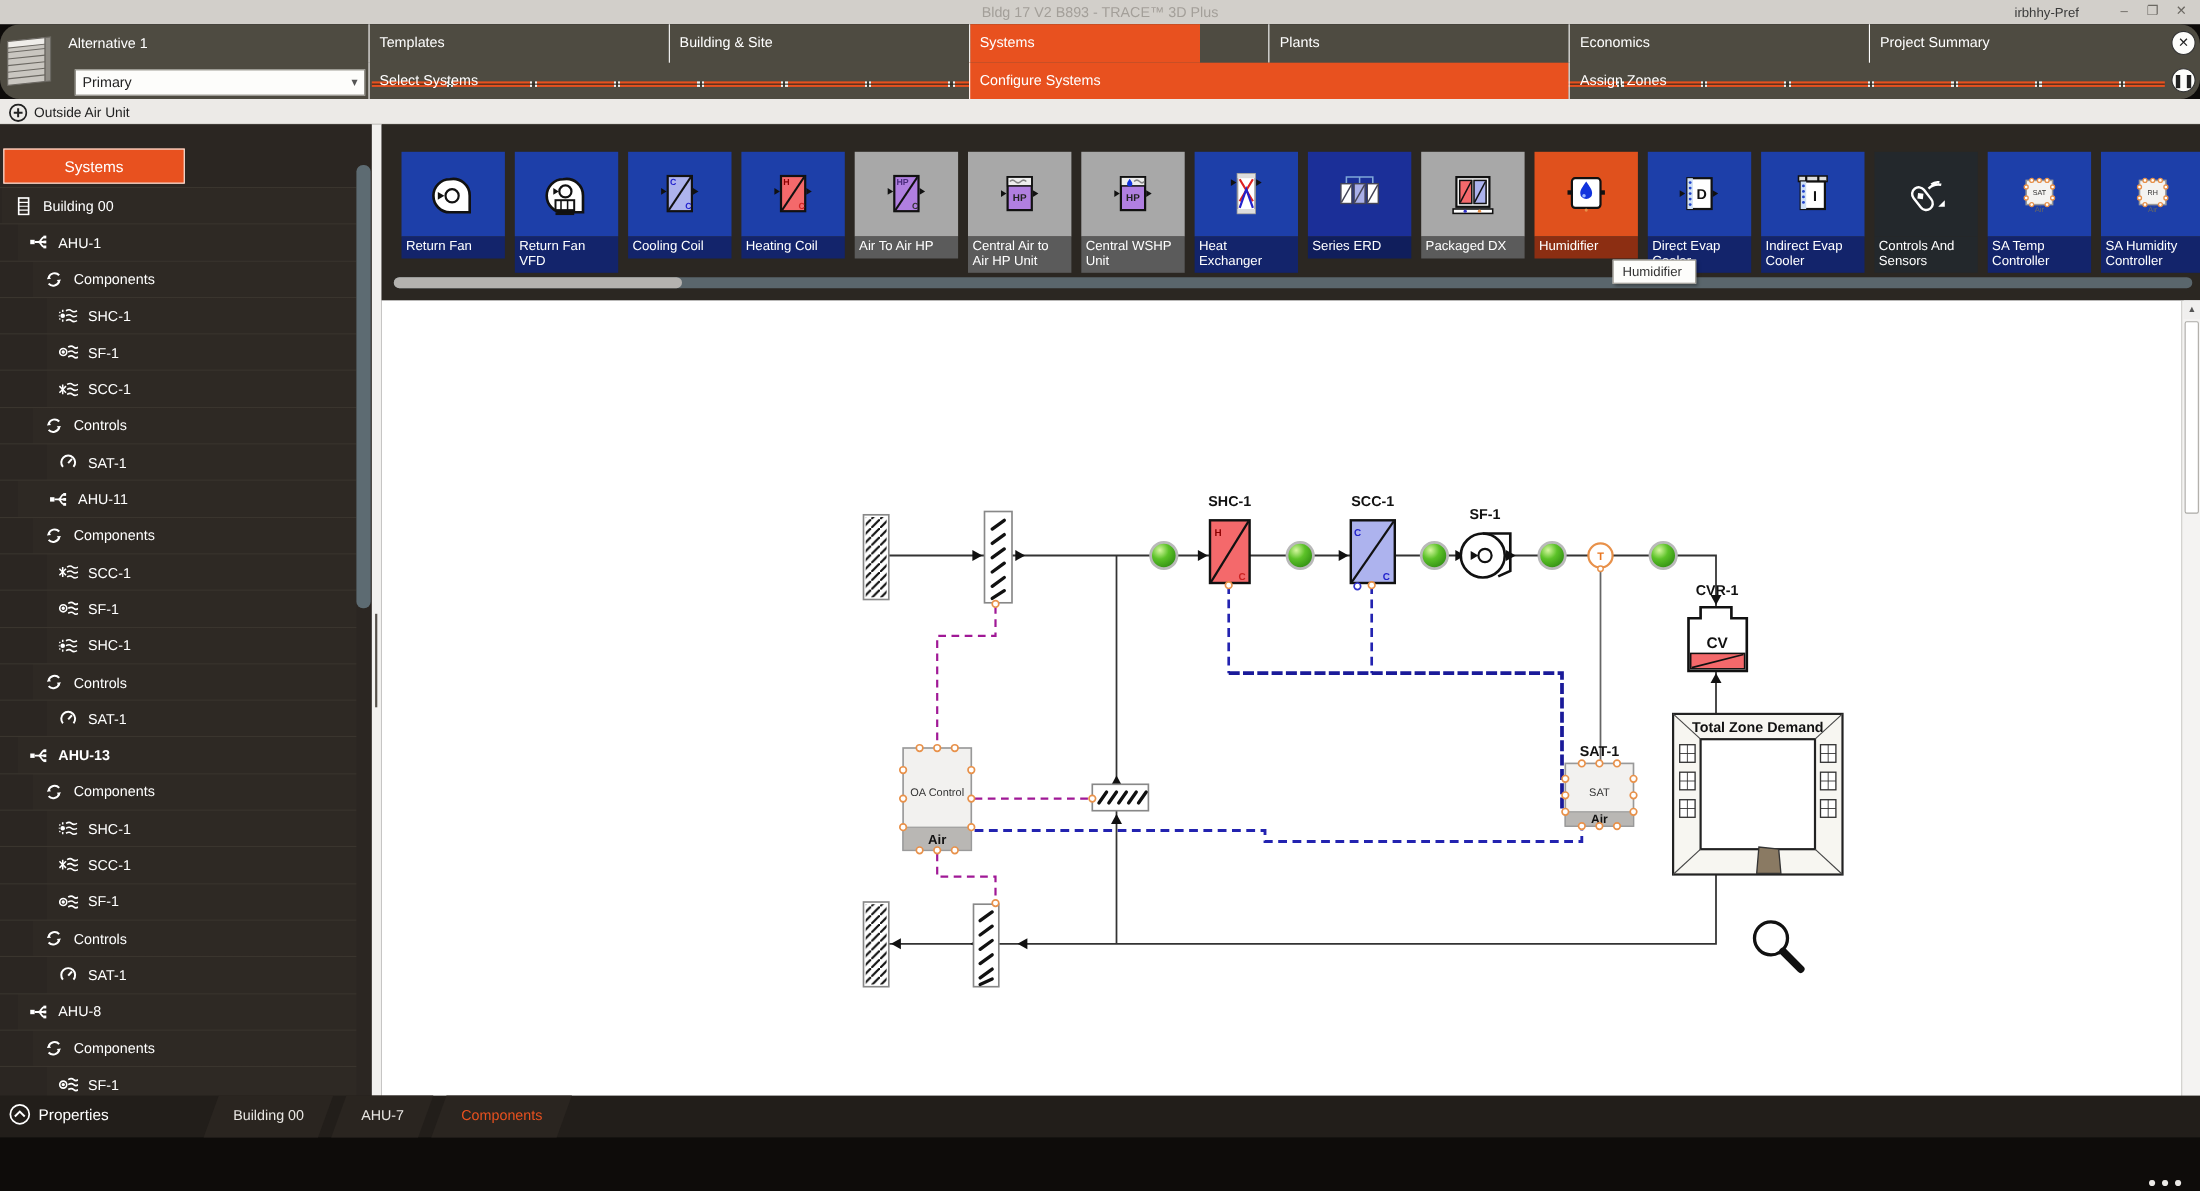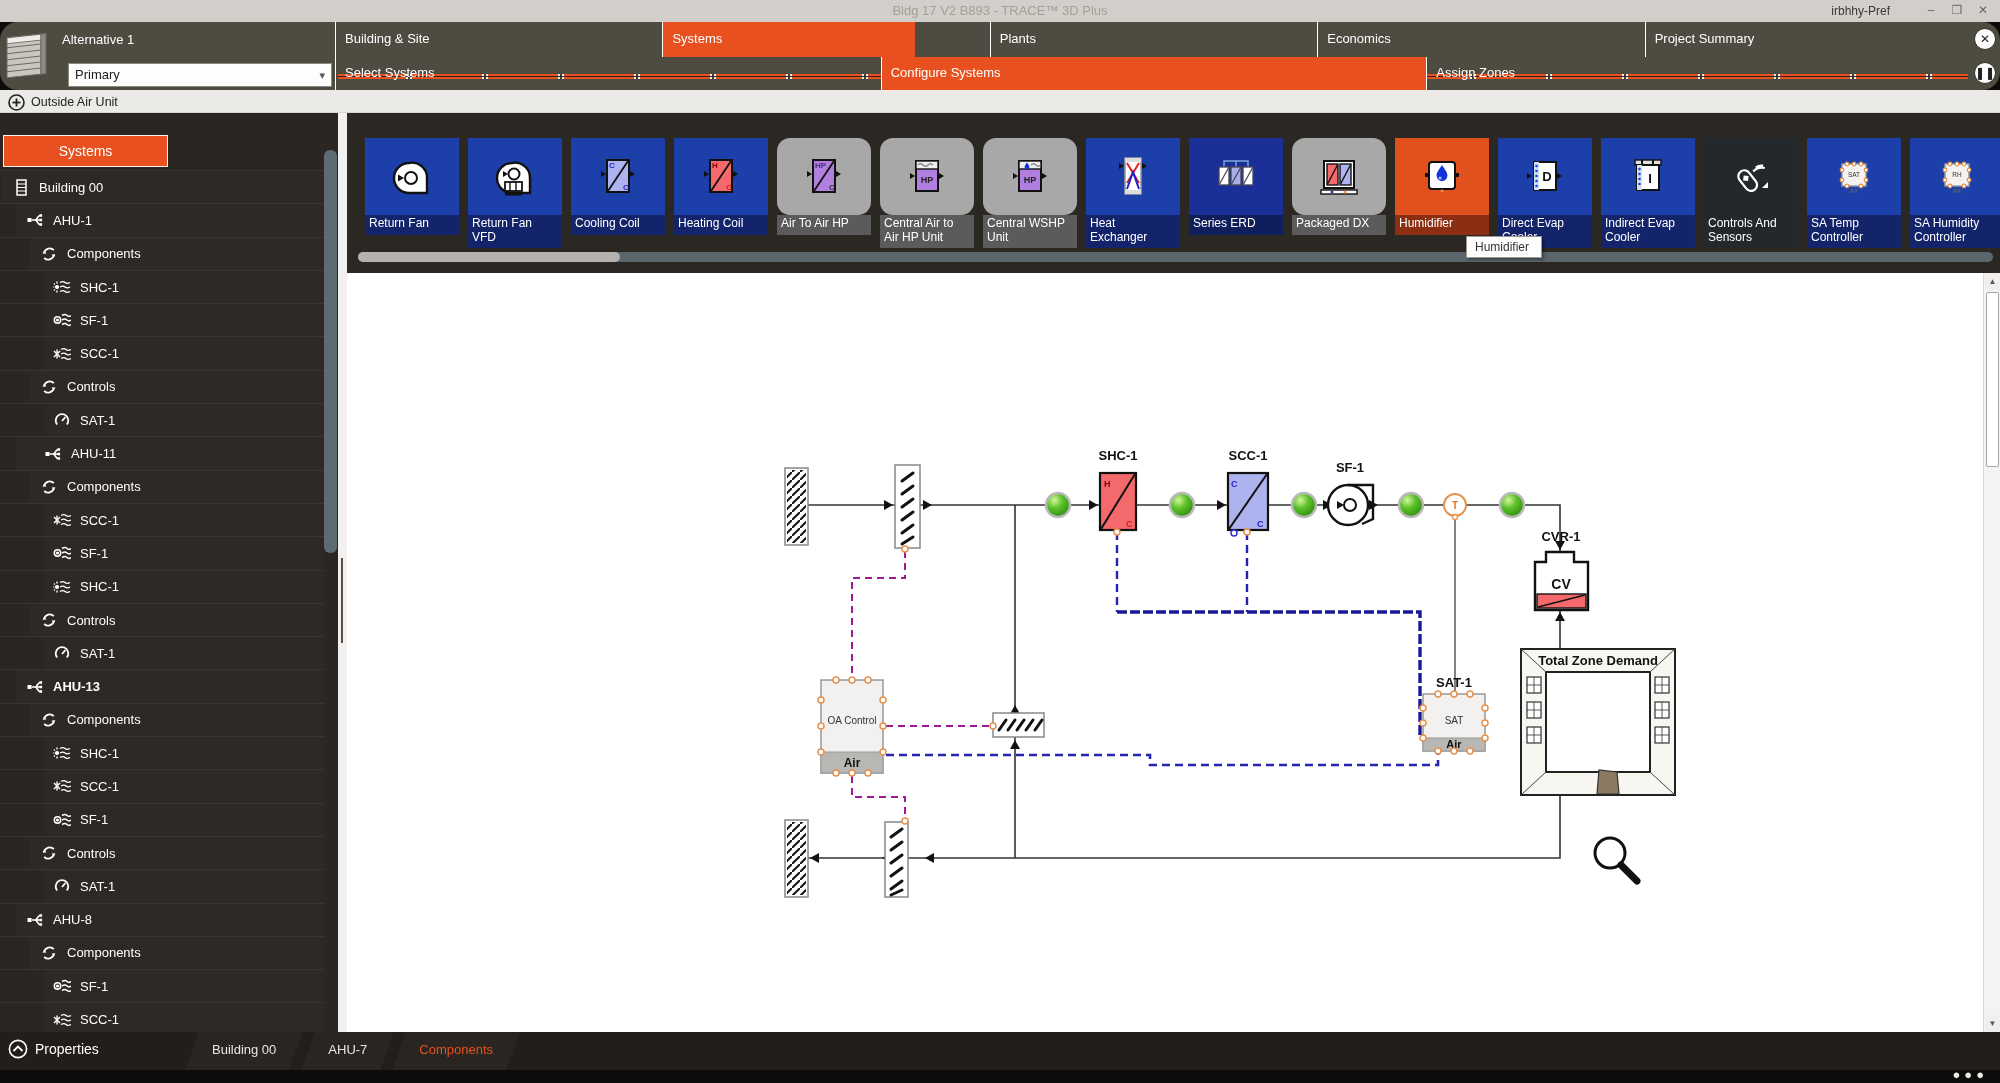--- a/index.html
+++ b/index.html
@@ -50,34 +50,34 @@
   #splitter{left:338px;top:113px;width:9px;height:919px;background:#F2F1EF;}
   #splitter-handle{left:3px;top:445px;width:2px;height:85px;background:#55504A;}
   
   #toolbar{left:347px;top:113px;width:1653px;height:160px;background:#2B2722;}
   #tiles{position:absolute;left:18px;top:25px;display:flex;gap:9px;align-items:flex-start;}
   .tile{width:94px;display:flex;flex-direction:column;}
   .tile-icon{height:77px;display:flex;align-items:center;justify-content:center;}
   .tile-label{min-height:20px;padding:2px 4px 4px 4px;color:#FFF;font-size:12px;line-height:13.5px;}
   .t-blue .tile-icon{background:var(--tile-blue);} .t-blue .tile-label{background:var(--band-blue);}
   .t-navy .tile-icon{background:var(--tile-navy);} .t-navy .tile-label{background:var(--band-navy);}
-  .t-gray .tile-icon{background:var(--tile-gray);border-radius:13px;} .t-gray .tile-label{background:var(--band-gray);}
+  .t-gray .tile-icon{background:var(--tile-gray);} .t-gray .tile-label{background:var(--band-gray);}
   .t-orange .tile-icon{background:var(--tile-orange);} .t-orange .tile-label{background:var(--band-orange);}
   .t-dark .tile-icon{background:var(--ctrl-dark);} .t-dark .tile-label{background:var(--ctrl-dark);}
   #tool-hscroll{left:11px;top:139px;width:1635px;height:10px;background:#5A666C;border-radius:5px;}
   #tool-hscroll-thumb{left:0;top:0;width:262px;height:10px;background:#B4B2AF;border-radius:5px;}
   #tooltip{left:1119px;top:123px;min-width:76px;height:22px;background:#FDFDFB;border:1px solid #9A9890;
     box-shadow:2px 2px 3px rgba(0,0,0,.35);color:#333;font-size:12px;line-height:20px;padding:0 8px;z-index:9;}
   
   #canvas{left:347px;top:273px;width:1636px;height:759px;background:#FFF;}
   #vscroll{left:1983px;top:273px;width:17px;height:759px;background:#F4F3F2;border-left:1px solid #DCDAD6;}
   .scroll-arrow{left:1px;width:15px;height:17px;background:#F0EFEE;color:#555;font-size:8px;text-align:center;line-height:17px;}
   #vscroll-thumb{left:2px;top:19px;width:13px;height:175px;background:#FFF;border:1px solid #ABA9A5;border-radius:2px;}
   
-  #bottombar{left:0;top:1032px;width:2000px;height:38px;background:#221E1A;}
+  #bottombar{left:0;top:996px;width:2000px;height:38px;background:#221E1A;}
   #props{left:8px;top:7px;display:flex;align-items:center;gap:7px;color:#FFF;font-size:14px;}
   #bottom-tabs{left:186px;top:0;height:38px;display:flex;}
   .btab{height:38px;line-height:36px;padding:0 26px;font-size:13px;color:#E8E6E2;position:relative;}
   .btab .bg{position:absolute;left:6px;right:6px;top:0;bottom:0;background:#2A2520;transform:skewX(-20deg);}
   .btab span{position:relative;}
   .btab.active span{color:var(--accent);}
   #blackstrip{left:0;top:1070px;width:2000px;height:13px;background:#0E0C0A;}
   #dots{right:12px;top:-3px;color:#ECEAE7;font-size:13px;letter-spacing:4px;}
 </style>
 </head>
@@ -101,20 +101,21 @@
           <line x1="3" y1="28" x2="37" y2="28"></line>
         <line x1="3" y1="34" x2="37" y2="34"></line>
           <line x1="3" y1="40" x2="37" y2="40"></line>
         <line x1="3" y1="46" x2="37" y2="46"></line>
       </g>
       <rect x="37" y="12" width="5" height="40" fill="#8F8C85" stroke="#6B6862"></rect>
     </g>
   </svg>
   <div class="abs" id="alt-label">Alternative 1</div>
   <div class="abs" id="nav-tabs">
+      <div class="tab">Templates</div>
       <div class="tab">Building &amp; Site</div>
       <div class="tab active">Systems</div>
       <div class="tab">Plants</div>
       <div class="tab">Economics</div>
       <div class="tab">Project Summary</div>
     </div>
   <div class="abs" id="progress-line"></div>
   <div class="abs" id="sub-tabs">
       <div class="subtab">Select Systems</div>
       <div class="subtab active">Configure Systems</div>

